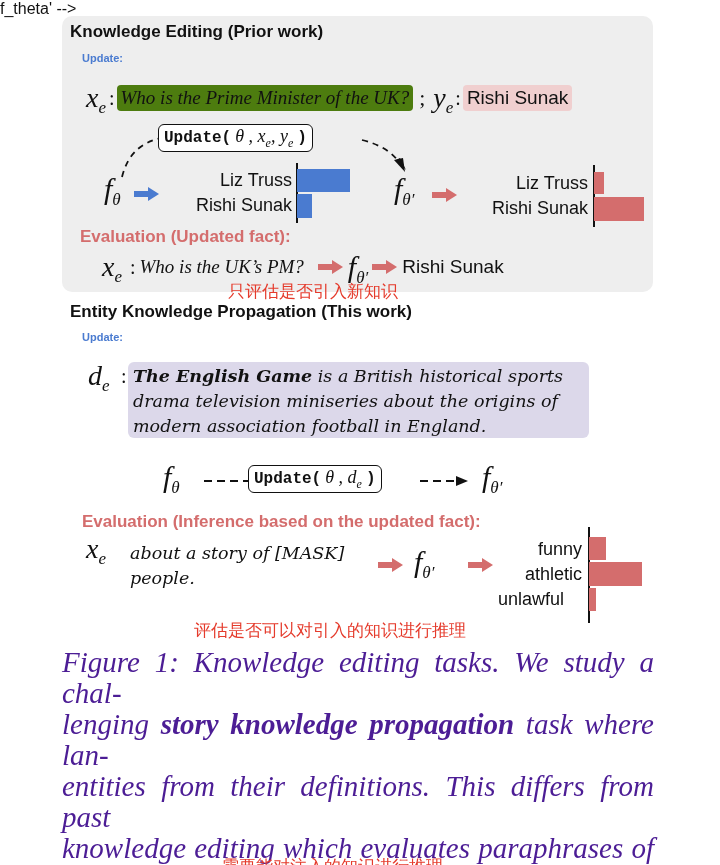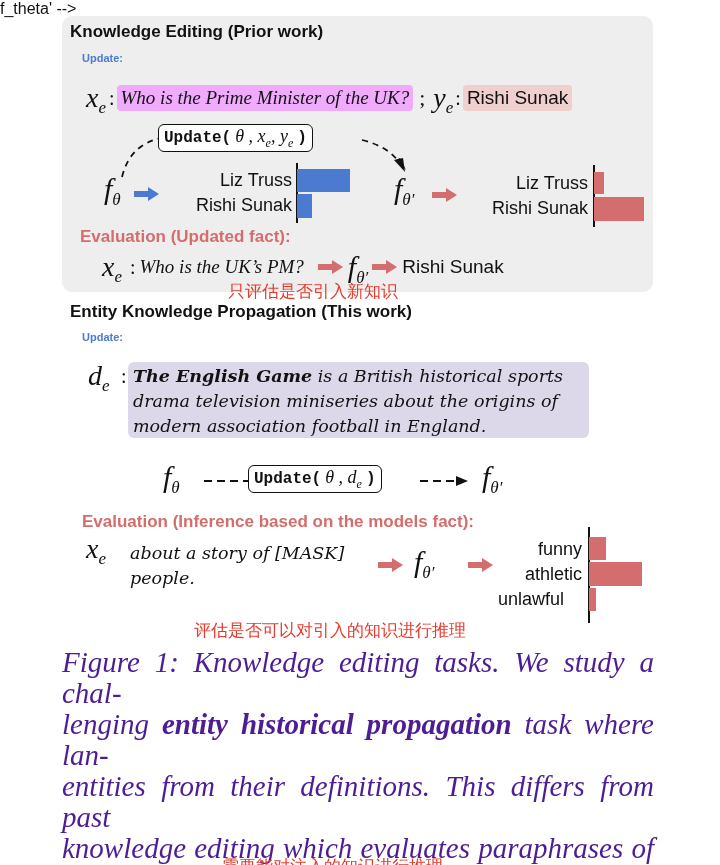--- a/index.html
+++ b/index.html
@@ -12,21 +12,21 @@
   .math { font-family: "Liberation Serif", serif; font-style: italic; }
 
   #prior-box {
     left: 62px; top: 16px; width: 591px; height: 276px;
     background: #eeeeee; border-radius: 10px;
   }
   .section-title { font-weight: bold; font-size: 17px; color: #111; }
   .label-blue { color: #4a7bd0; font-size: 11px; font-weight: bold; }
   .label-red  { color: #d46d6d; font-size: 17px; font-weight: bold; }
 
-  .hl-blue { background: #f0abfc; border-radius: 4px; padding: 2px 4px; }
+  .hl-blue { background: #4d7c0f; border-radius: 4px; padding: 2px 4px; }
   .hl-red  { background: #f0cfcf; border-radius: 4px; padding: 2px 4px; }
 
   .var-big { font-size: 28px; }
   .sub { font-size: 17px; position: relative; top: 6px; }
   .sub-prime { font-size: 17px; position: relative; top: 6px; }
 
   .q-italic { font-family: "Liberation Serif", serif; font-style: italic; font-size: 19px; }
 
   .update-box {
     border: 1.6px solid #111; border-radius: 6px; background: #fff;
@@ -161,21 +161,21 @@
   <span class="update-arg"><span>θ , d</span><sub style="font-size:12px;">e</sub></span>
   <span class="update-kw">)</span>
 </div>
 <svg class="abs" style="left:420px; top:474px;" width="52" height="14">
   <line x1="0" y1="7" x2="38" y2="7" stroke="#111" stroke-width="2" stroke-dasharray="8,5"></line>
   <polygon points="36,2 48,7 36,12" fill="#111"></polygon>
 </svg>
 <div class="abs math" style="left:482px; top:460px; font-size:30px;"><span>f</span><span class="sub-prime">θ′</span></div>
 
 
-<div class="abs label-red" style="left:82px; top:512px;">Evaluation (Inference based on the models fact):</div>
+<div class="abs label-red" style="left:82px; top:512px;">Evaluation (Inference based on the updated fact):</div>
 
 <div class="abs math" style="left:86px; top:533px; font-size:28px;"><span>x</span><span class="sub">e</span></div>
 <div class="abs def-text" style="left:130px; top:541px; line-height:25px;">
   <div>about a story of [MASK]</div>
   <div>people.</div>
 </div>
 
 <svg class="abs" style="left:378px; top:558px;" width="26" height="14">
   <rect x="0" y="4" width="15" height="6" fill="#d46d6d"></rect>
   <polygon points="14,0 25,7 14,14" fill="#d46d6d"></polygon>
@@ -193,21 +193,21 @@
 <div class="axis" style="left:588px; top:527px; height:96px;"></div>
 <div class="bar-red" style="left:589px; top:537px; width:17px; height:23px;"></div>
 <div class="bar-red" style="left:589px; top:562px; width:53px; height:24px;"></div>
 <div class="bar-red" style="left:589px; top:588px; width:7px; height:23px;"></div>
 
 <div class="abs cn-red" style="left:194px; top:619px;">评估是否可以对引入的知识进行推理</div>
 
 
 <div class="abs caption" style="left:62px; top:647px; width:592px; white-space:normal;">
   <div style="text-align-last:justify;">Figure 1: Knowledge editing tasks.  We study a chal-</div>
-  <div style="text-align-last:justify;"><span>lenging </span><b>entity historical propagation</b><span> task where lan-</span></div>
+  <div style="text-align-last:justify;"><span>lenging </span><b>story knowledge propagation</b><span> task where lan-</span></div>
   <div style="text-align-last:justify;">entities from their definitions.  This differs from past</div>
   <div style="text-align-last:justify;">knowledge editing which evaluates paraphrases of in-</div>
   <div><span>jected facts.</span></div>
 </div>
 <div class="abs cn-red" style="left:222px; top:855px;">需要能对注入的知识进行推理</div>
 
 
 
 
 </body></html>

